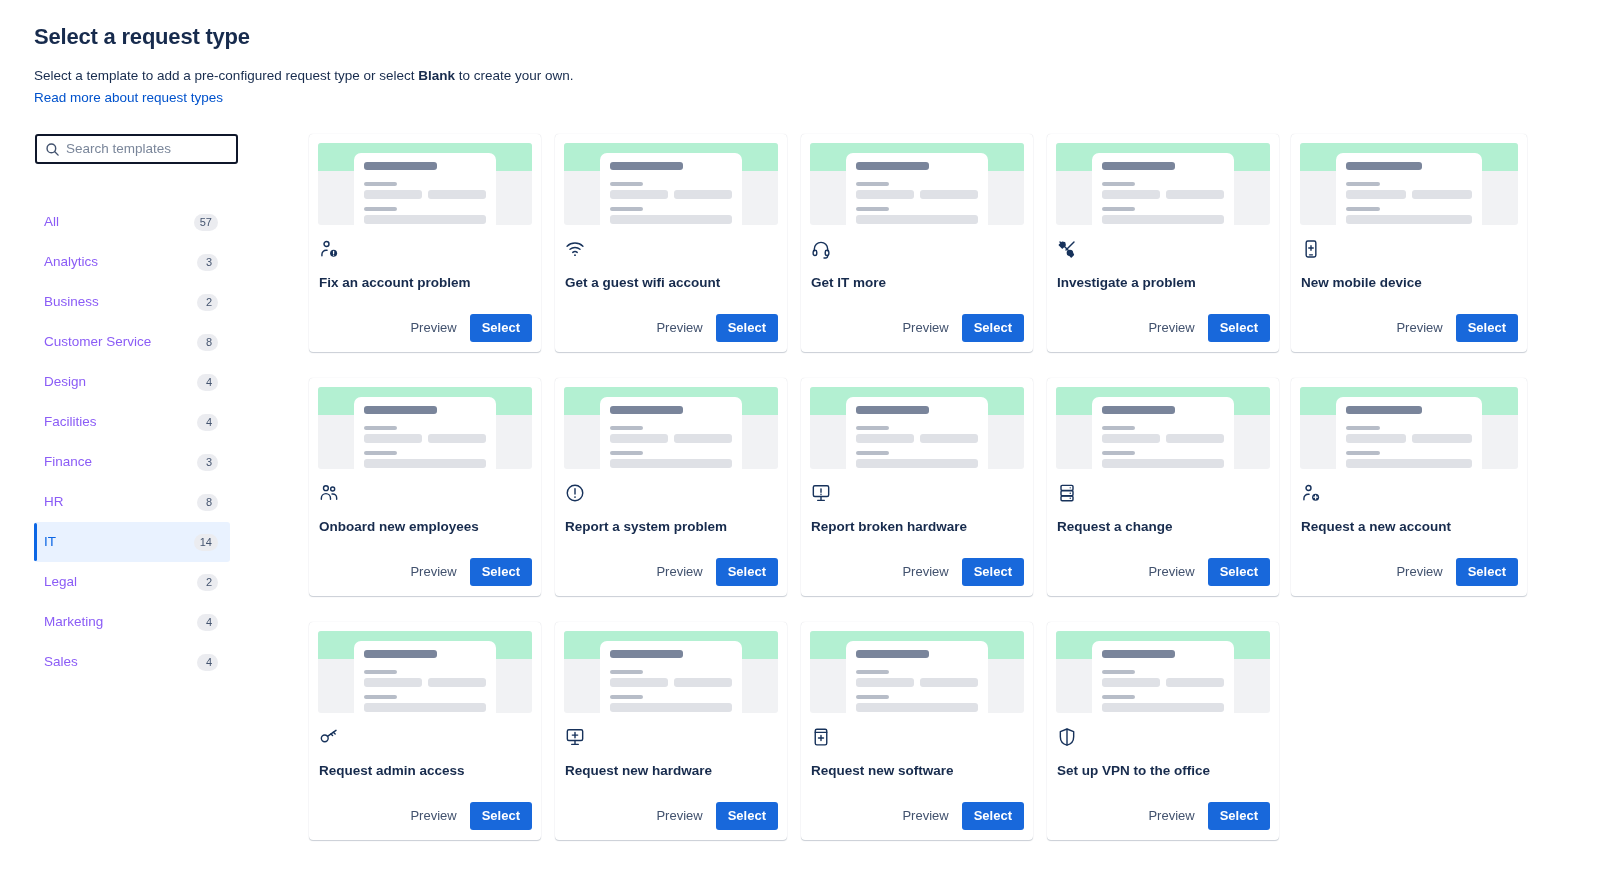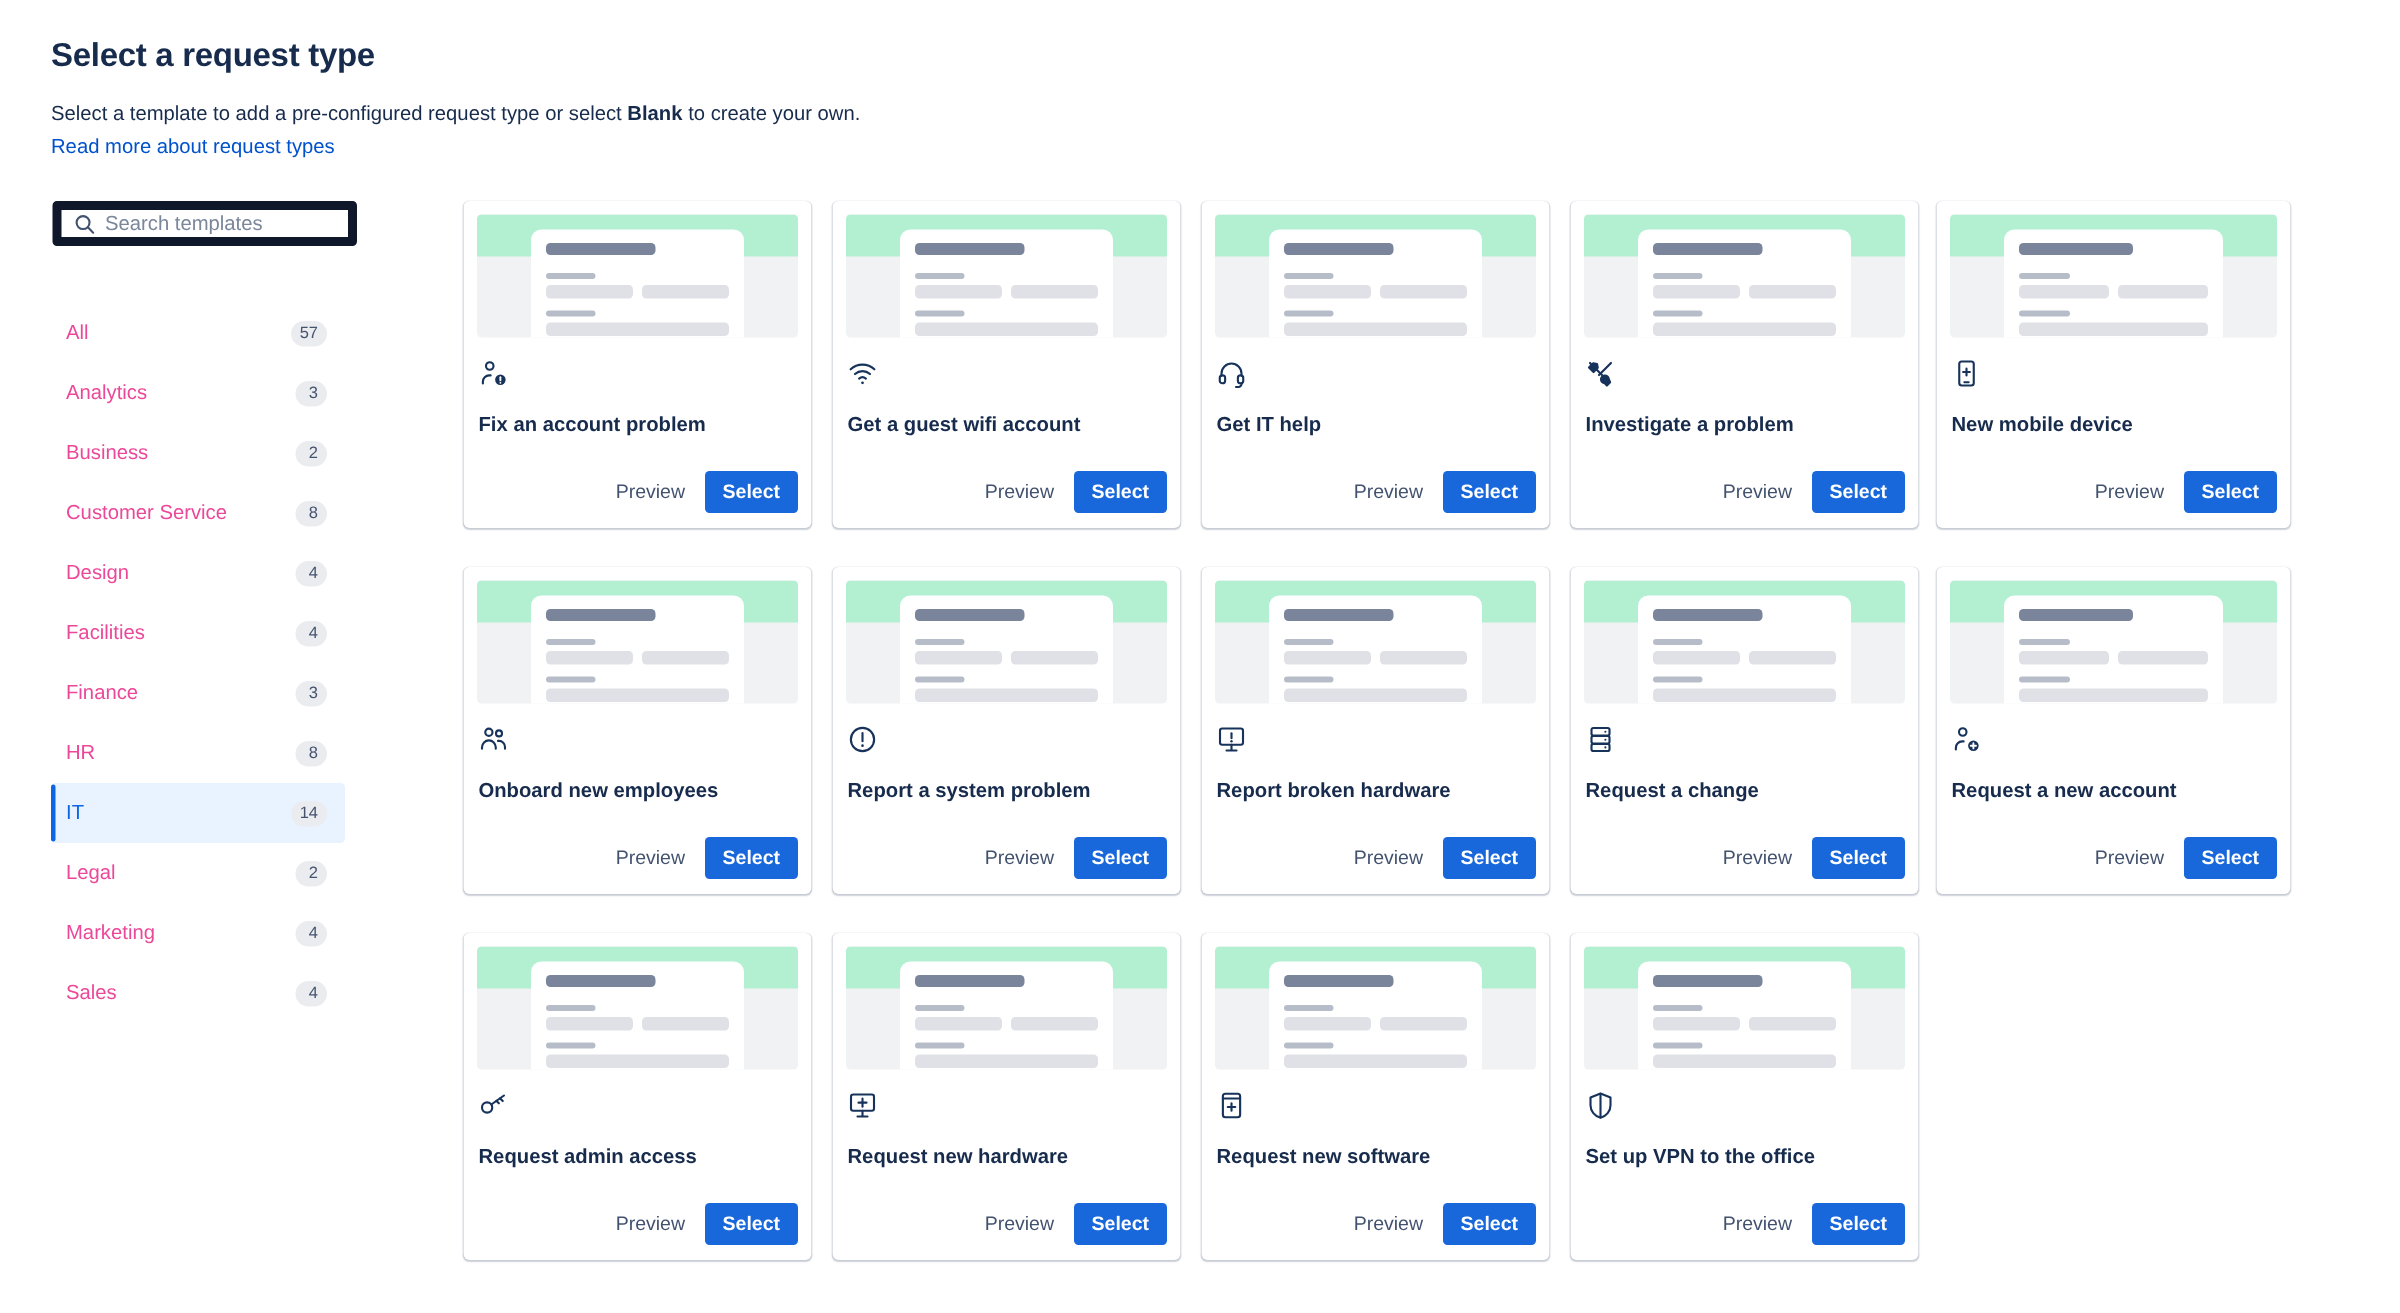--- a/index.html
+++ b/index.html
@@ -42,21 +42,21 @@
   
   .body-wrap { display: flex; margin-top: 27px; }
 
   
   .sidebar { width: 240px; flex: 0 0 240px; }
 
   .search-box {
     position: relative;
     width: 203px;
     height: 30px;
-    border: 6px solid #0f172a;
+    border: 2px solid #0f172a;
     border-radius: 3px;
     background: #ffffff;
     display: flex;
     align-items: center;
     padding: 0 8px;
     margin-left: 1px;
   }
   .search-icon { flex: 0 0 15px; height: 15px; margin-right: 6px; display: block; }
   .search-input {
     border: none;
@@ -77,21 +77,21 @@
     display: flex;
     align-items: center;
     justify-content: space-between;
     height: 40px;
     padding: 0 12px 0 10px;
     border-radius: 3px;
     cursor: pointer;
   }
   .cat-item .cat-label {
     font-size: 13.5px;
-    color: #ec4899;
+    color: #8b5cf6;
     line-height: 18px;
   }
   .cat-badge {
     font-size: 11px;
     color: #44546f;
     background: #ebecf0;
     border-radius: 9px;
     min-width: 21px;
     height: 17px;
     line-height: 17px;
@@ -356,21 +356,21 @@
                 <div class="sk sk-label"></div>
                 <div class="sk-full"></div>
               </div>
             </div>
             <span class="card-icon"><svg viewBox="0 0 24 24" fill="none" stroke="currentColor" stroke-width="1.7" stroke-linecap="round" stroke-linejoin="round">
                 <path d="M4 14v-2a8 8 0 0 1 16 0v2"></path>
                 <rect x="2.6" y="13.4" width="4.3" height="6.4" rx="2.1"></rect>
                 <rect x="17.1" y="13.4" width="4.3" height="6.4" rx="2.1"></rect>
                 <path d="M20 19.8v.6a2.4 2.4 0 0 1-2.4 2.4h-2"></path>
               </svg></span>
-            <div class="card-title">Get IT help</div>
+            <div class="card-title">Get IT more</div>
             <div class="card-actions">
               <button class="btn-preview">Preview</button>
               <button class="btn-select">Select</button>
             </div>
           </div>
           <div class="card">
             <div class="thumb">
               <div class="thumb-head"></div>
               <div class="thumb-sheet">
                 <div class="sk sk-title"></div>

